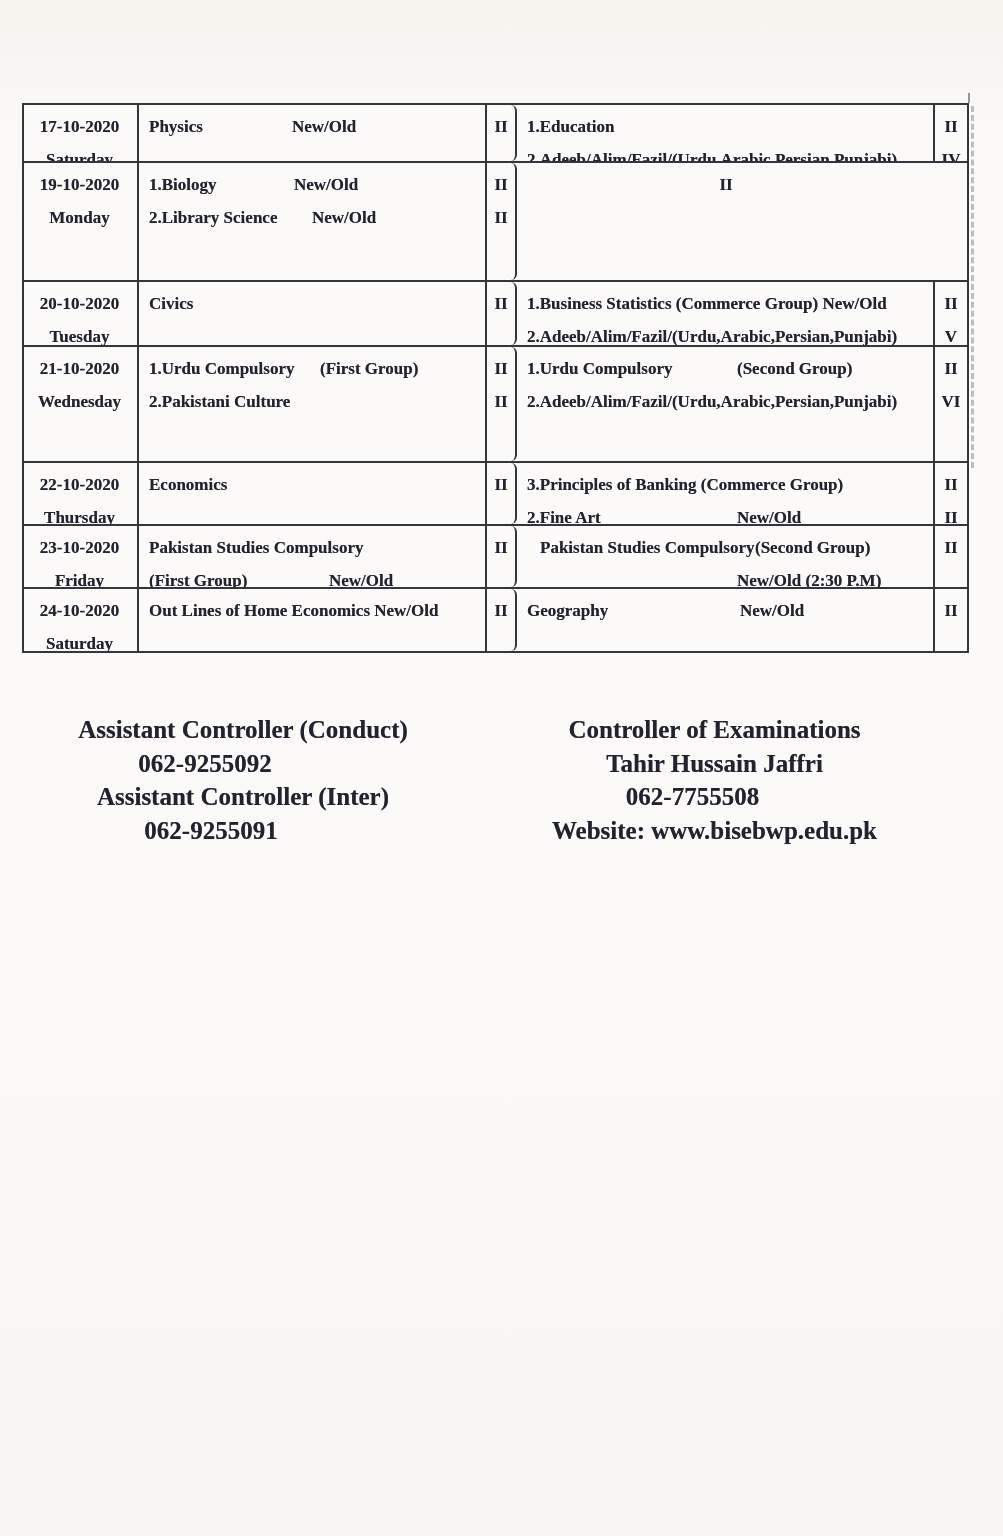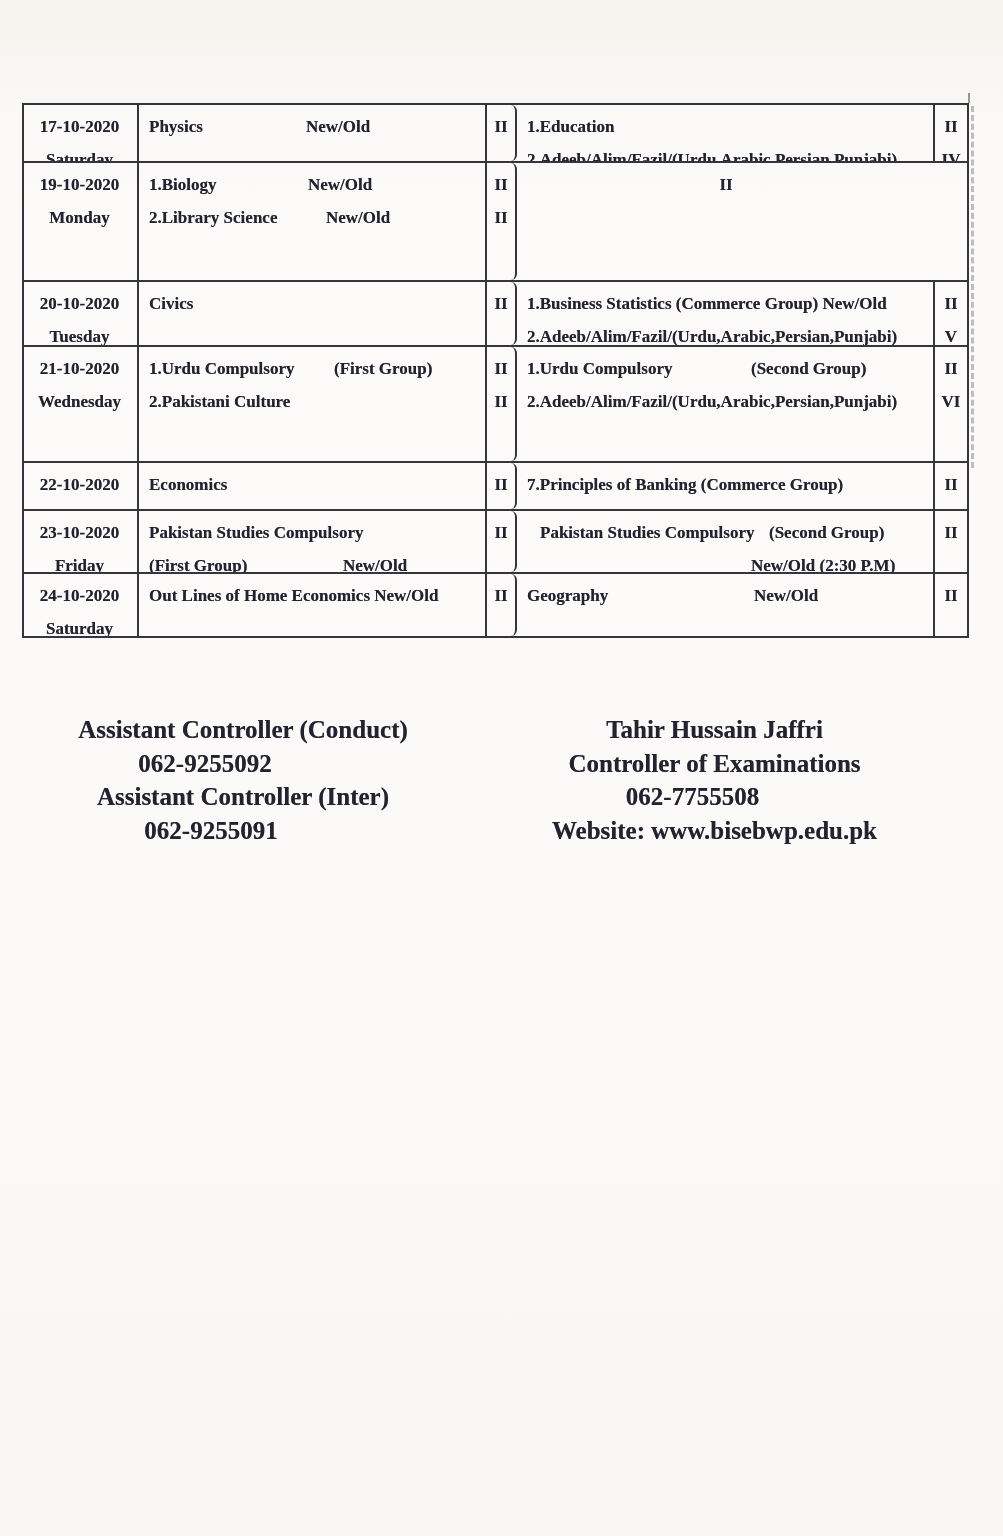--- a/index.html
+++ b/index.html
@@ -52,21 +52,21 @@
   .cell{
     border-right:2px solid #35353d;box-sizing:border-box;
     padding:5px 8px 0 10px;overflow:hidden;
     font-weight:700;font-size:17px;line-height:33px;white-space:nowrap;
     text-shadow:0 0 .5px rgba(35,35,48,.6);
   }
   .cell:last-child{border-right:none;}
   .cell.num{padding:5px 1px 0 1px;text-align:center;border-radius:6px;}
   .cell.datec{text-align:center;padding:5px 2px 0 0;}
   .line{position:relative;height:33px;}
-  .line .x{position:absolute;top:0;margin-left:14px;}
+  .line .x{position:absolute;top:0;}
 </style>
 </head>
 <body>
 
 <div class="paper-tint"></div>
 <div class="speckle"></div>
 <div class="edge-artifact"></div>
 <div class="edge-tick"></div>
 
 <div class="sheet-table">
@@ -176,36 +176,36 @@
       <div class="line">
         <span>2.Adeeb/Alim/Fazil/(Urdu,Arabic,Persian,Punjabi)</span>
       </div>
     </div>
     <div class="cell num">
       <div class="line">II</div>
       <div class="line">VI</div>
     </div>
   </div>
 
-  <div class="trow" style="height:48px">
+  <div class="trow" style="height:63px">
     <div class="cell datec">
       <div class="line">22-10-2020</div>
       <div class="line">Thursday</div>
     </div>
     <div class="cell">
       <div class="line">
         <span>Economics</span>
       </div>
     </div>
     <div class="cell num">
       <div class="line">II</div>
     </div>
     <div class="cell">
       <div class="line">
-        <span>7.Principles of Banking (Commerce Group)</span>
+        <span>3.Principles of Banking (Commerce Group)</span>
       </div>
       <div class="line">
         <span>2.Fine Art</span>
         <span class="x" style="left:210px">New/Old</span>
       </div>
     </div>
     <div class="cell num">
       <div class="line">II</div>
       <div class="line">II</div>
     </div>
@@ -272,17 +272,17 @@
 <div style="position:absolute;left:38px;top:713px;width:410px;text-align:center;
             font-weight:700;font-size:25px;line-height:33.5px;text-shadow:0 0 .6px rgba(35,35,48,.6);">
   <div>Assistant Controller (Conduct)</div>
   <div style="transform:translateX(-38px)">062-9255092</div>
   <div>Assistant Controller (Inter)</div>
   <div style="transform:translateX(-32px)">062-9255091</div>
 </div>
 
 <div style="position:absolute;left:497px;top:713px;width:435px;text-align:center;
             font-weight:700;font-size:25px;line-height:33.5px;text-shadow:0 0 .6px rgba(35,35,48,.6);">
+  <div>Controller of Examinations</div>
   <div>Tahir Hussain Jaffri</div>
-  <div>Controller of Examinations</div>
   <div style="transform:translateX(-22px)">062-7755508</div>
   <div>Website: www.bisebwp.edu.pk</div>
 </div>
 
 </body></html>

